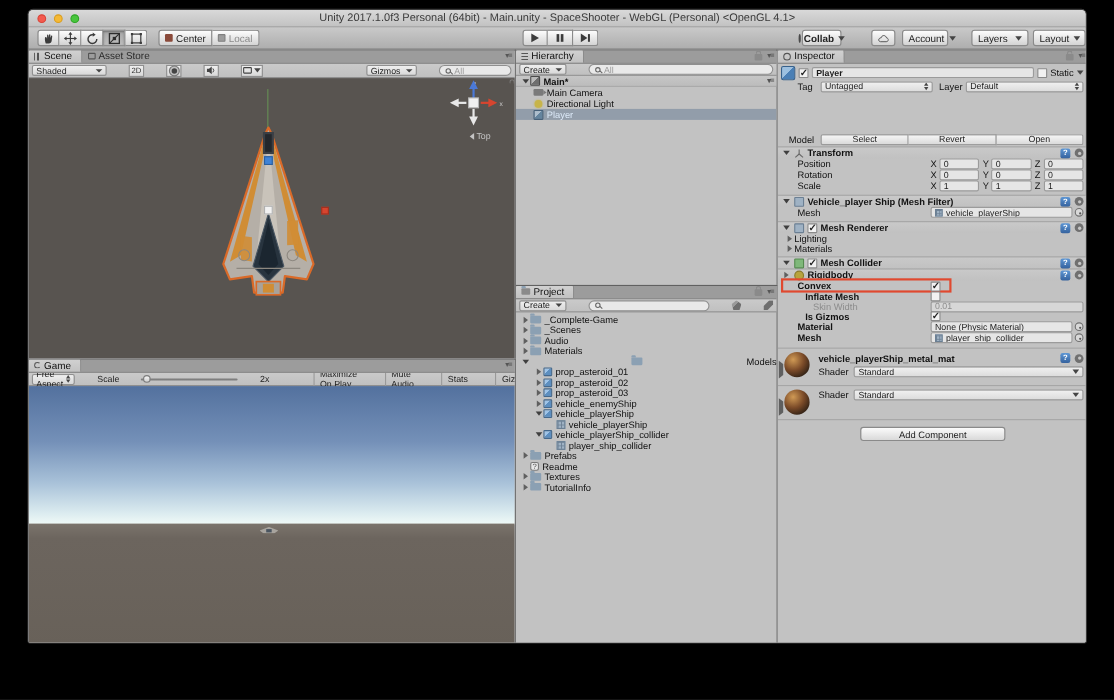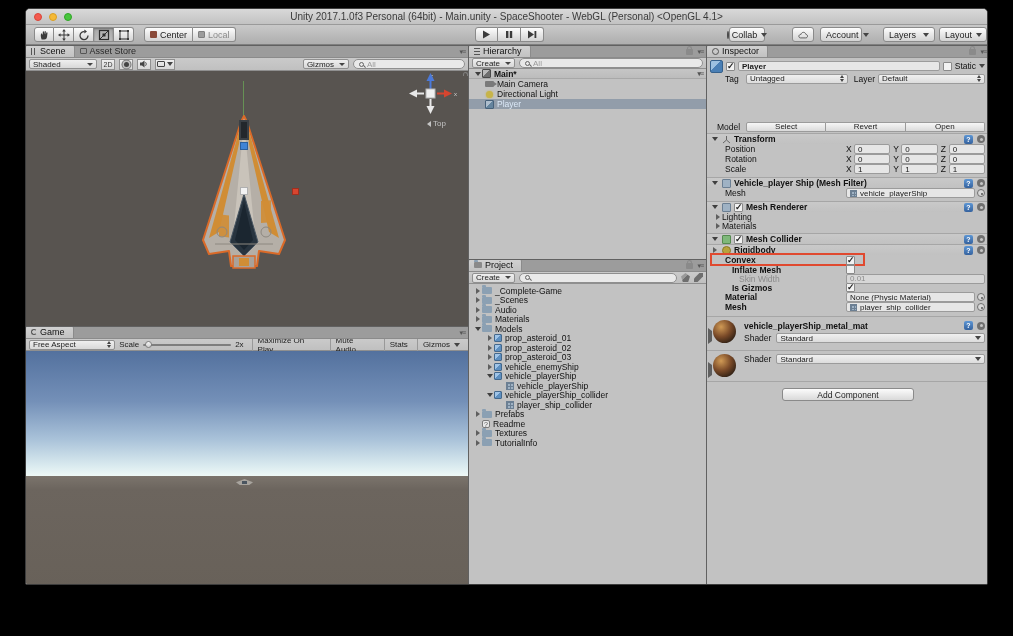--- a/index.html
+++ b/index.html
@@ -28,21 +28,21 @@
   .tool { width:20px; padding:0; }
   .caret { width:0; height:0; border-left:3px solid transparent; border-right:3px solid transparent; border-top:4px solid #444; display:inline-block; margin-left:4px; }
   .ic16 { display:inline-block; }
 
   
   .panel { position:absolute; background:#c2c2c2; border-right:1px solid #616161; border-top:1px solid #616161; overflow:hidden; }
   .tabbar { height:12px; background:#9c9c9c; display:flex; align-items:flex-end; position:relative; border-bottom:1px solid #8b8b8b; }
   .tab { height:12px; padding:0 8px 0 5px; display:flex; align-items:center; gap:3px; font-size:9px; color:#111; background:linear-gradient(#d2d2d2,#c2c2c2); border-right:1px solid #8b8b8b; border-radius:3px 3px 0 0; }
   .tab.inactive { background:transparent; color:#2a2a2a; border-right:none; }
   .tab-icons { position:absolute; right:3px; top:2px; display:flex; gap:4px; align-items:center; }
-  .ptool { height:13px; background:linear-gradient(#cacaca,#c0c0c0); border-bottom:1px solid #8f8f8f; display:flex; align-items:center; padding:0 3px; gap:4px; }
+  .ptool { height:13px; background:linear-gradient(#cacaca,#c0c0c0); border-bottom:1px solid #8f8f8f; display:flex; align-items:center; padding:0 3px; gap:20px; }
   .mini-dd { height:10px; background:linear-gradient(#efefef,#d8d8d8); border:1px solid #909090; border-radius:2px; font-size:8px; color:#222; display:flex; align-items:center; padding:0 3px; gap:3px; }
   .mini-dd .caret { border-top-width:3px; margin-left:2px; }
   .search { height:10px; background:#e9e9e9; border:1px solid #8f8f8f; border-radius:6px; display:flex; align-items:center; padding:0 5px; gap:3px; font-size:8px; color:#9a9a9a; flex:1; }
   .ic-mag { width:5px; height:5px; border:1px solid #666; border-radius:50%; position:relative; flex:none; }
   .ic-mag::after { content:""; position:absolute; width:3px; height:1px; background:#666; right:-3px; bottom:-1px; transform:rotate(45deg); }
   .ic-lock { width:7px; height:6px; background:#8a8a8a; border-radius:1px; position:relative; margin-top:3px; }
   .ic-lock::before { content:""; position:absolute; left:1px; top:-3px; width:3px; height:3px; border:1px solid #8a8a8a; border-bottom:none; border-radius:3px 3px 0 0; }
   .ic-pmenu { font-size:7px; color:#555; line-height:1; letter-spacing:-1px; }
 
   
@@ -217,21 +217,21 @@
             </svg>
       </div>
       <div class="tbtn" style="width:23px;padding:0;">
         <svg width="10" height="9" viewBox="0 0 10 9">
               <polygon points="1,0.5 7,4.5 1,8.5" fill="#3b3b3b"></polygon>
               <rect x="7.5" y="1" width="1.8" height="7" fill="#3b3b3b"></rect>
             </svg>
       </div>
     </div>
     <div class="seg" style="left:703px;">
-      <div class="tbtn only" style="width:36px;">
+      <div class="tbtn only" style="width:36px;font-weight:bold;">
         <span style="width:8px;height:8px;border:1.3px solid #4a4a4a;border-radius:50%;margin-right:3px;"></span>
         <span>Collab</span>
             <span class="caret"></span>
       </div>
     </div>
     <div class="seg" style="left:766px;">
       <div class="tbtn only" style="width:22px;">
         <svg width="12" height="8" viewBox="0 0 12 8">
               <path d="M3 7.5h6.2c1.2 0 2.3-.9 2.3-2.1 0-1.1-.9-2-2-2.1C9.2 1.9 8 .8 6.5.8 5.1.8 3.9 1.8 3.7 3.2 2.3 3.3 1 4.2 1 5.5 1 6.7 2 7.5 3 7.5z" fill="none" stroke="#4a4a4a" stroke-width="1"></path>
             </svg>
@@ -482,21 +482,21 @@
             <span class="ic-folder"></span>
             <span>Audio</span>
           </div>
       <div class="trow" style="height:9.5px;">
             <span class="exp">
               <span class="exp-r"></span>
             </span>
             <span class="ic-folder"></span>
             <span>Materials</span>
           </div>
-      <div class="trow" style="height:9.5px;">
+      <div class="trow" style="height:9.5px;justify-content:space-between;">
             <span class="exp">
               <span class="exp-d"></span>
             </span>
             <span class="ic-folder"></span>
             <span>Models</span>
           </div>
       <div class="trow indent1" style="height:9.5px;">
             <span class="exp">
               <span class="exp-r"></span>
             </span>

